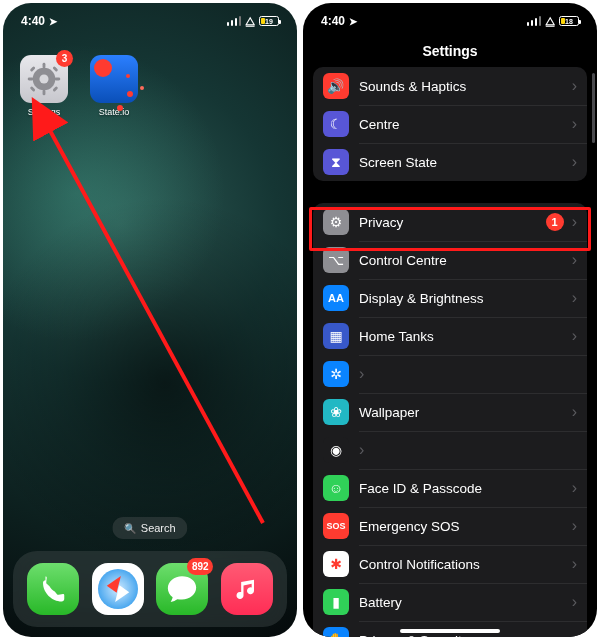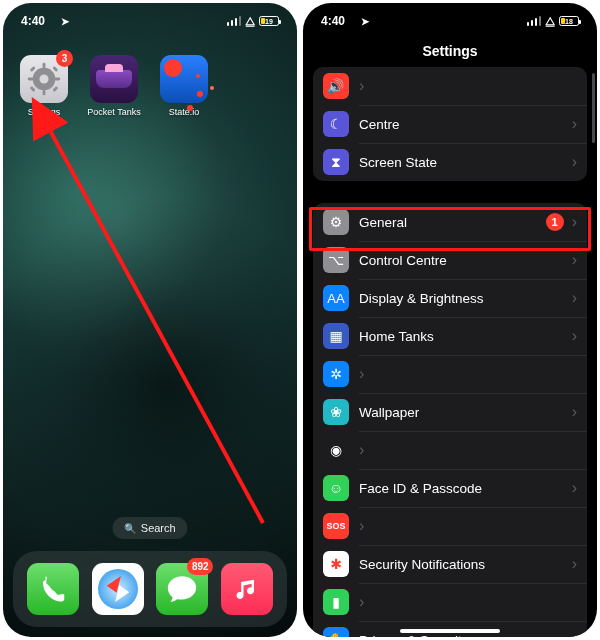--- a/index.html
+++ b/index.html
@@ -20,21 +20,21 @@
   }
   
   .status {
     position: absolute; top: 0; left: 0; right: 0;
     height: 36px;
     display: flex; align-items: center; justify-content: space-between;
     padding: 0 18px;
     font-size: 12px; font-weight: 600;
     z-index: 10;
   }
-  .status .left { display: flex; align-items: center; gap: 16px; }
+  .status .left { display: flex; align-items: center; gap: 4px; }
   .status .right { display: flex; align-items: center; gap: 4px; }
   .locarrow { font-size: 10px; }
   .sigbars { display:flex; gap:1.5px; align-items:flex-end;}
   .sigbars span{ width:2.5px; background:#fff; border-radius:1px;}
   .sigbars span:nth-child(1){height:4px;}
   .sigbars span:nth-child(2){height:6px;}
   .sigbars span:nth-child(3){height:8px;}
   .sigbars span:nth-child(4){height:10px; background:#777;}
   .batt-wrap { display:flex; align-items:center; gap:2px;}
   .batt { width:20px; height:10px; border:1px solid #fff; border-radius:2.5px; position:relative; display:flex; align-items:center; justify-content:center;}
@@ -97,21 +97,21 @@
   .dock {
     position:absolute; bottom:10px; left:10px; right:10px;
     height: 76px;
     background: rgba(70,80,80,0.4);
     backdrop-filter: blur(8px);
     border-radius: 24px;
     display:flex; justify-content:space-around; align-items:center;
     padding: 0 8px;
     z-index:5;
   }
-  .dock .app-icon{ width:52px; height:52px; border-radius:11px;}
+  .dock .app-icon{ width:52px; height:52px; border-radius:16px;}
   .icon-phone{ background:linear-gradient(#6dde6d,#28b828);}
   .icon-safari{ background:#fff;}
   .icon-safari .compass{width:40px;height:40px;border-radius:50%;background:radial-gradient(circle,#cfeaff 0%,#4ba8ef 70%,#1e6cc4 100%);position:relative;}
   .icon-safari .compass::before{content:"";position:absolute;left:50%;top:50%;width:0;height:0;border:6px solid transparent;border-bottom:16px solid #ff3b30;transform:translate(-50%,-90%) rotate(35deg);}
   .icon-safari .compass::after{content:"";position:absolute;left:50%;top:50%;width:0;height:0;border:6px solid transparent;border-top:16px solid #fff;transform:translate(-50%,-10%) rotate(35deg);}
   .icon-msg{ background:linear-gradient(#6dde6d,#28b828);}
   .icon-msg svg{width:34px;height:34px;}
   .icon-music{ background:linear-gradient(#ff5a74,#ff2d55);}
   .icon-music svg{width:28px;height:28px;}
 
@@ -215,26 +215,20 @@
               <rect x="19" y="3" width="2" height="4" rx="1" transform="rotate(-45 20 5)"></rect>
               <rect x="3" y="17" width="2" height="4" rx="1" transform="rotate(-45 4 19)"></rect>
               <rect x="19" y="17" width="2" height="4" rx="1" transform="rotate(45 20 19)"></rect>
             </g>
           </svg>
         <div class="app-badge">3</div>
       </div>
       <div class="app-label">Settings</div>
     </div>
     <div class="app">
-      <div class="app-icon icon-tanks">
-          <div class="inner"></div>
-        </div>
-      <div class="app-label">Pocket Tanks</div>
-    </div>
-    <div class="app">
       <div class="app-icon icon-state"></div>
       <div class="app-label">State.io</div>
     </div>
   </div>
 
   <div class="search-pill">
     <span style="font-size:10px;">🔍</span>
     <span>Search</span>
   </div>
 
@@ -293,48 +287,49 @@
     </div>
   </div>
 
   <div class="settings-header">Settings</div>
   <div class="scroll-ind"></div>
 
   <div class="list">
     <div class="group">
       <div class="row">
         <div class="icn" style=";background:#ff3b30">🔊</div>
+        <div class="row-label">Sounds &amp; Haptics</div>
         <div class="chev">›</div>
       </div>
       <div class="row">
         <div class="icn" style=";background:#5856d6">☾</div>
         <div class="row-label">Centre</div>
         <div class="chev">›</div>
       </div>
       <div class="row">
         <div class="icn" style=";background:#5856d6">⧗</div>
         <div class="row-label">Screen State</div>
         <div class="chev">›</div>
       </div>
     </div>
 
     <div class="group" style="position:relative;">
       <div class="row">
         <div class="icn" style=";background:#8e8e93">⚙</div>
-        <div class="row-label">General</div>
+        <div class="row-label">Privacy</div>
         <div class="row-badge">1</div>
         <div class="chev">›</div>
       </div>
       <div class="row">
         <div class="icn" style=";background:#8e8e93">⌥</div>
         <div class="row-label">Control Centre</div>
         <div class="chev">›</div>
       </div>
       <div class="row">
-        <div class="icn" style="font-size:13px;font-weight:400;;background:#0a84ff">AA</div>
+        <div class="icn" style="font-size:11px;font-weight:700;;background:#0a84ff">AA</div>
         <div class="row-label">Display &amp; Brightness</div>
         <div class="chev">›</div>
       </div>
       <div class="row">
         <div class="icn" style=";background:#3858c9">▦</div>
         <div class="row-label">Home Tanks</div>
         <div class="chev">›</div>
       </div>
       <div class="row">
         <div class="icn" style=";background:#0a84ff">✲</div>
@@ -349,29 +344,31 @@
         <div class="icn" style="background:radial-gradient(circle,#ff5af2,#33d6ff,#1c1c1e);;background:#1c1c1e">◉</div>
         <div class="chev">›</div>
       </div>
       <div class="row">
         <div class="icn" style=";background:#30d158">☺</div>
         <div class="row-label">Face ID &amp; Passcode</div>
         <div class="chev">›</div>
       </div>
       <div class="row">
         <div class="icn" style="font-size:9px;font-weight:700;;background:#ff3b30">SOS</div>
+        <div class="row-label">Emergency SOS</div>
         <div class="chev">›</div>
       </div>
       <div class="row">
         <div class="icn" style="color:#ff3b30;;background:#ffffff">✱</div>
-        <div class="row-label">Security Notifications</div>
+        <div class="row-label">Control Notifications</div>
         <div class="chev">›</div>
       </div>
       <div class="row">
         <div class="icn" style=";background:#30d158">▮</div>
+        <div class="row-label">Battery</div>
         <div class="chev">›</div>
       </div>
       <div class="row">
         <div class="icn" style=";background:#0a84ff">✋</div>
         <div class="row-label">Privacy &amp; Security</div>
         <div class="chev">›</div>
       </div>
     </div>
   </div>
 

